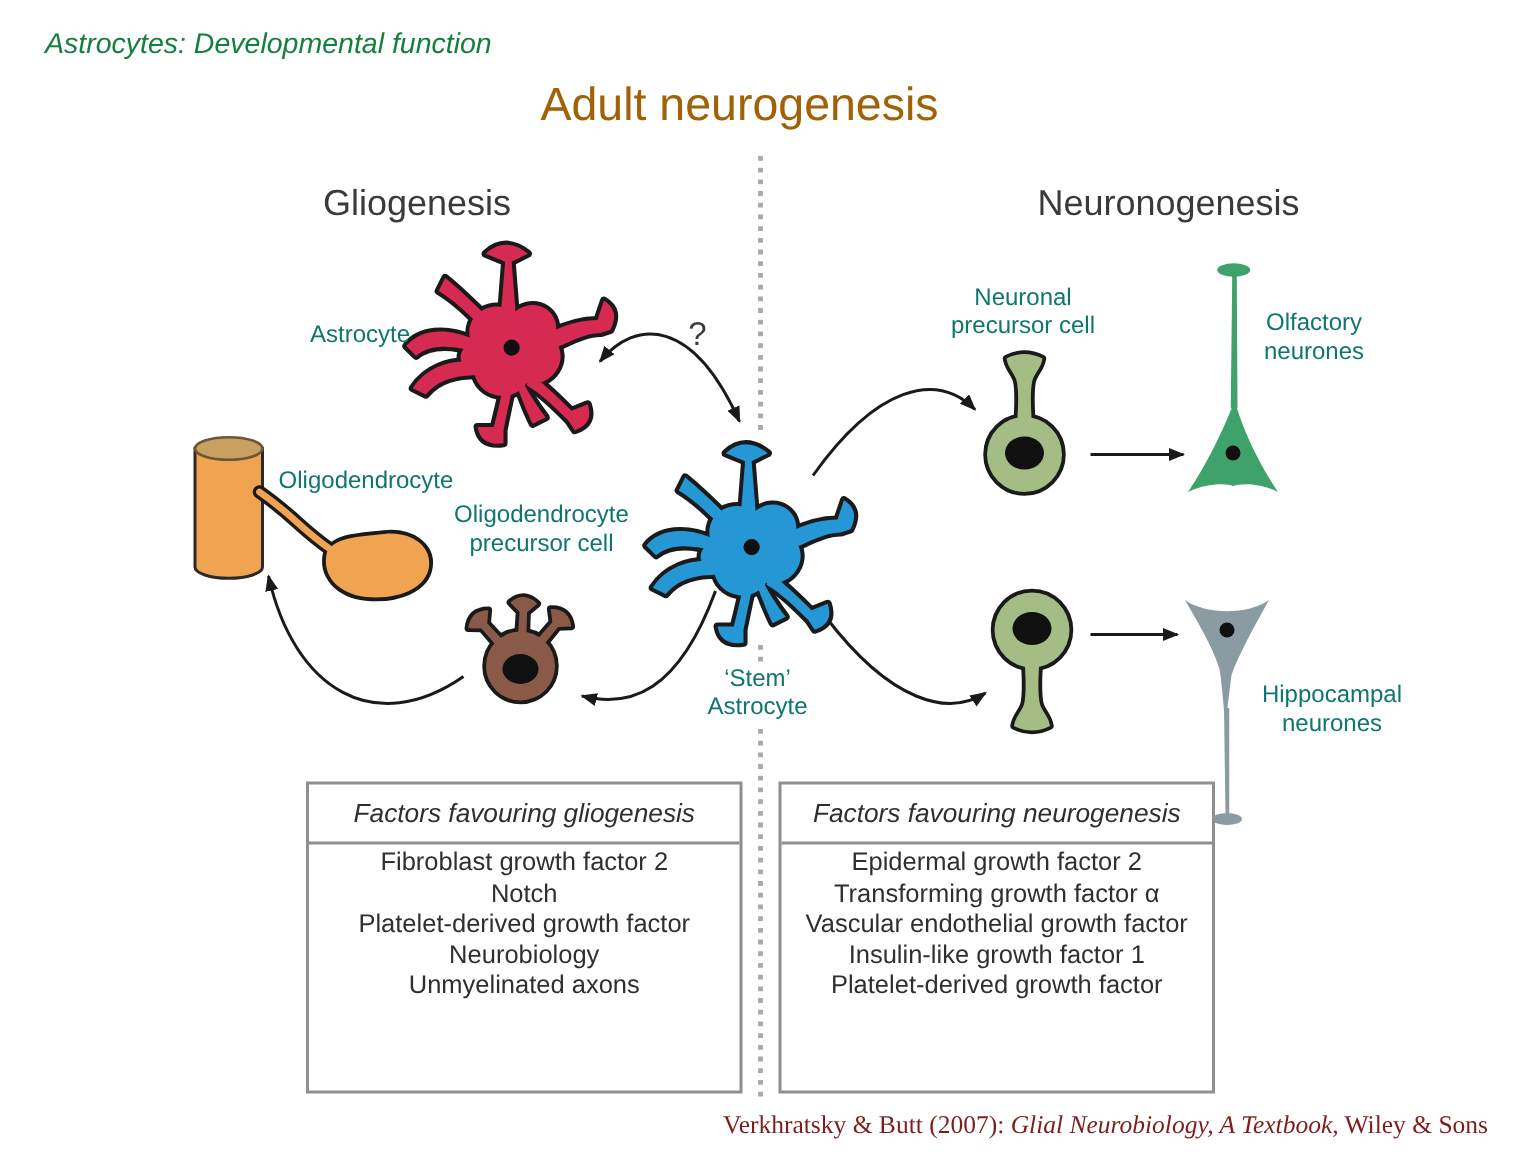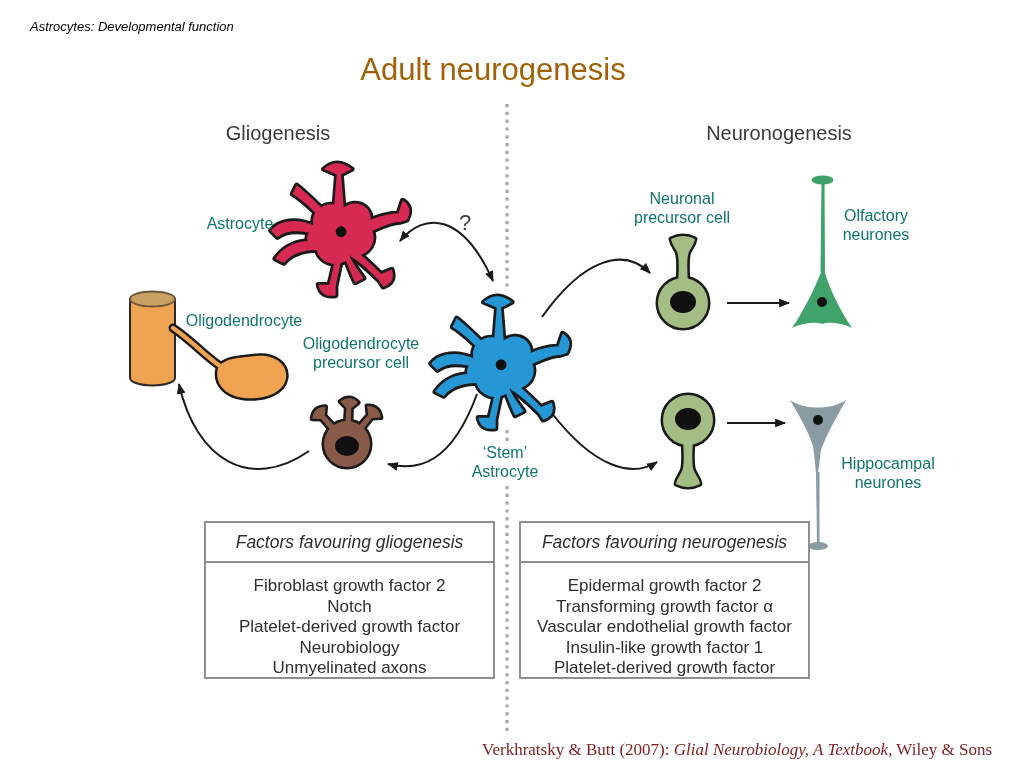--- a/index.html
+++ b/index.html
@@ -1,26 +1,26 @@
 <!DOCTYPE html>
 <html><head>
 <meta charset="utf-8">
 <style>
   html,body{margin:0;padding:0;background:#ffffff;width:1024px;height:768px;overflow:hidden;}
   .slide{position:relative;width:1024px;height:768px;background:#ffffff;font-family:"Liberation Sans",sans-serif;}
-  .slide-topic{position:absolute;left:30px;top:19px;font-size:13px;font-style:italic;color:#000000;}
+  .slide-topic{position:absolute;left:30px;top:19px;font-size:19px;font-style:italic;color:#15803d;}
   .page-title{position:absolute;left:493px;top:52px;transform:translateX(-50%);font-size:31px;color:#a16207;}
   .diagram-svg{position:absolute;left:0;top:0;}
   .dlabel{position:absolute;transform:translateX(-50%);text-align:center;color:#0f766e;font-size:16px;line-height:19px;white-space:nowrap;}
-  .dheading{position:absolute;transform:translateX(-50%);color:#3a3a3a;font-size:20px;white-space:nowrap;}
+  .dheading{position:absolute;transform:translateX(-50%);color:#3a3a3a;font-size:24px;white-space:nowrap;}
   .qmark{position:absolute;transform:translateX(-50%);color:#3d3d3d;font-size:22px;}
-  .fbox{position:absolute;top:521px;width:291px;height:158px;border:2px solid #8f8f8f;background:#fff;box-sizing:border-box;}
+  .fbox{position:absolute;top:521px;width:291px;height:208px;border:2px solid #8f8f8f;background:#fff;box-sizing:border-box;}
   .fbox-title{height:38px;border-bottom:2px solid #8f8f8f;display:flex;align-items:center;justify-content:center;
               font-style:italic;font-size:17.5px;color:#2e2e2e;}
-  .fbox-items{padding-top:13px;text-align:center;font-size:17px;line-height:20.5px;color:#2f2f2f;}
+  .fbox-items{padding-top:2px;text-align:center;font-size:17px;line-height:20.5px;color:#2f2f2f;}
   .citation{position:absolute;right:32px;top:740px;font-family:"Liberation Serif",serif;font-size:17px;color:#7f1d1d;white-space:nowrap;}
   .citation .it{font-style:italic;}
 </style>
 </head>
 <body>
 
 <div class="slide">
 
   <div class="slide-topic">Astrocytes: Developmental function</div>
   <div class="page-title">Adult neurogenesis</div>

